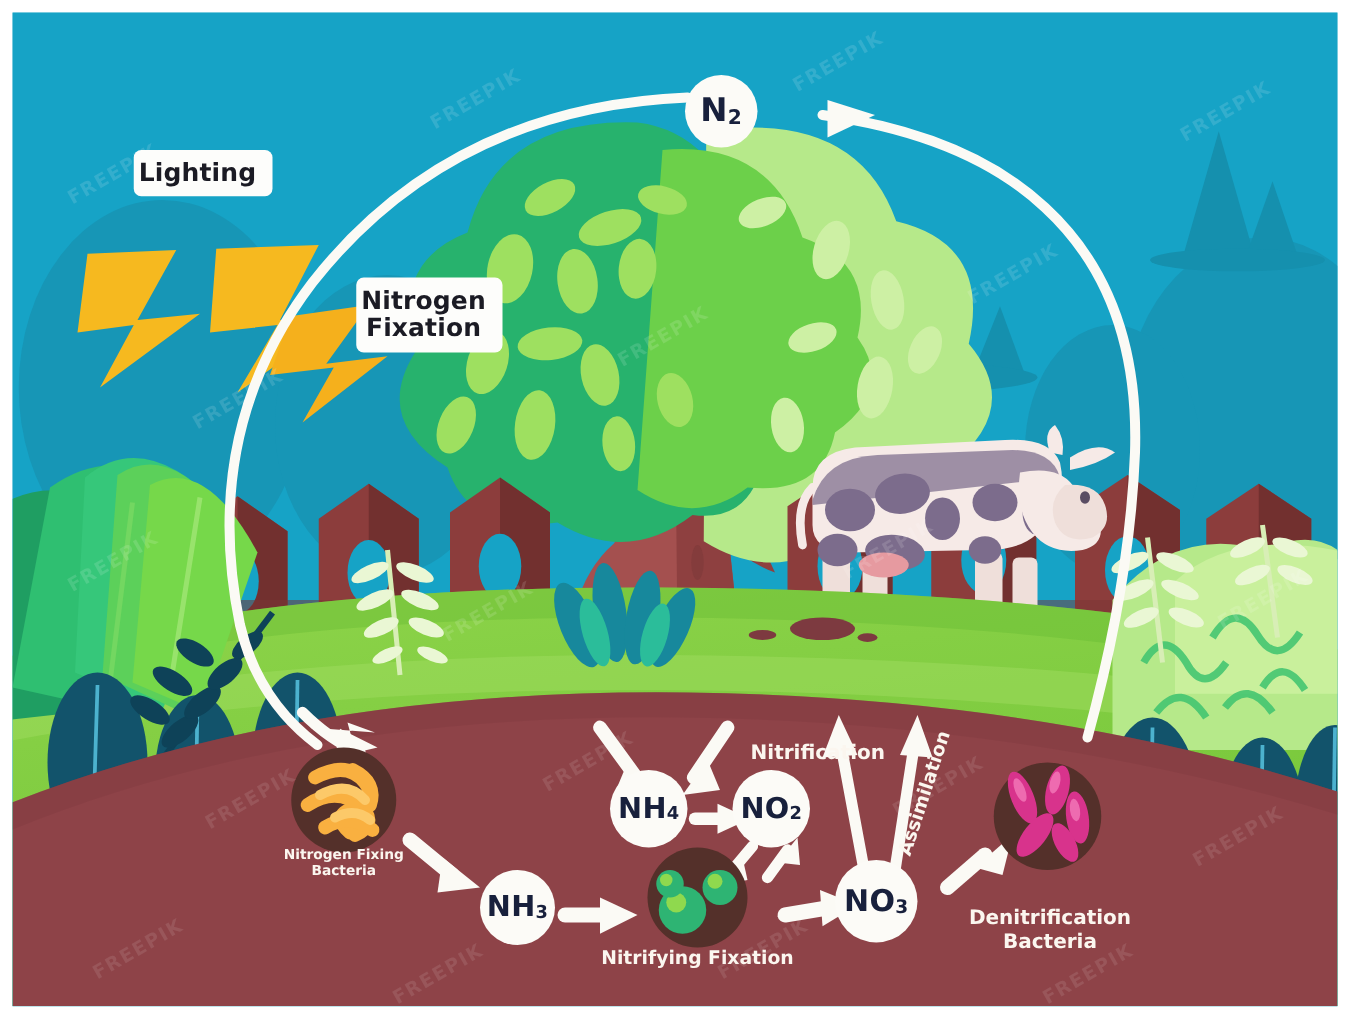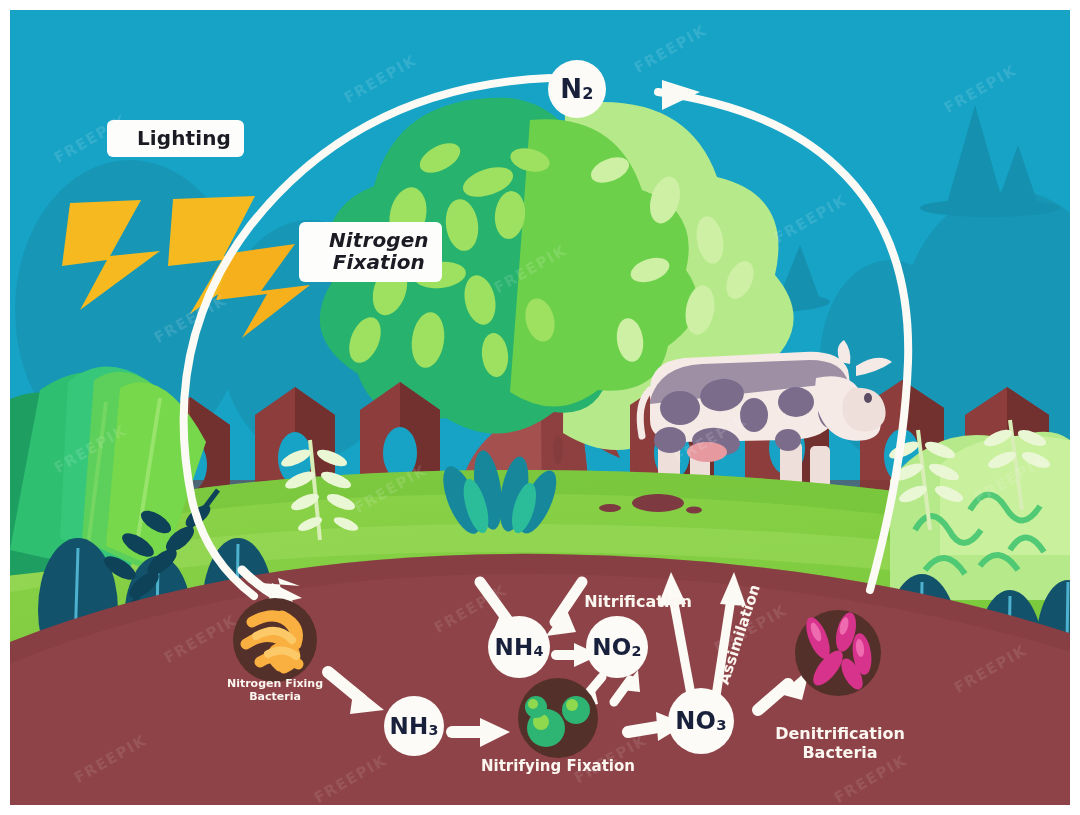--- a/index.html
+++ b/index.html
@@ -28,21 +28,21 @@
   
   .chip {
     position: absolute;
     background: #fdfdfb;
     border-radius: 6px;
     color: #1b1b24;
     font-size: 20px;
     font-weight: 700;
     line-height: 1.12;
     text-align: center;
-    padding: 7px 13px 8px 30px;
+    padding: 7px 13px 8px 4px;
     white-space: pre-line;
     letter-spacing: .1px;
   }
 
   
   .mol {
     position: absolute;
     background: #fcfbf7;
     border-radius: 50%;
     display: flex;
@@ -491,21 +491,21 @@
       <div class="wm dark" style="left:820px; top:760px;">FREEPIK</div>
     </div>
 
     <div class="mol" style="left:538px; top:50px; width:58px; height:58px; font-size:26px;">
       <span>N</span>
         <sub>2</sub>
     </div>
 
     <div class="chip" style="left:97px; top:110px;">Lighting</div>
 
-    <div class="chip" style="left:289px; top:212px;font-style:italic;">Nitrogen
+    <div class="chip" style="left:275px; top:212px;">Nitrogen
 Fixation</div>
 
 
     <div class="mol" style="left:374px; top:686px; width:60px; height:60px; font-size:23px;">
       <span>NH</span>
         <sub>3</sub>
     </div>
 
     <div class="mol" style="left:478px; top:606px; width:62px; height:62px; font-size:23px;">
       <span>NH</span>
@@ -515,21 +515,21 @@
     <div class="mol" style="left:576px; top:606px; width:62px; height:62px; font-size:23px;">
       <span>NO</span>
         <sub>2</sub>
     </div>
 
     <div class="mol" style="left:658px; top:678px; width:66px; height:66px; font-size:24px;">
       <span>NO</span>
         <sub>3</sub>
     </div>
 
-    <div class="soil-text" style="left:558px; top:583px; width:140px; font-size:16px; text-align:center;">Nitrification</div>
+    <div class="soil-text" style="left:558px; top:583px; width:140px; font-size:16px; text-align:right;">Nitrification</div>
 
     <div class="soil-text rot" style="left:670px; top:616px; width:120px; font-size:15px; transform:rotate(-72deg);">Assimilation</div>
 
     <div class="soil-text" style="left:185px; top:668px; width:160px; font-size:11px;">Nitrogen Fixing
 Bacteria</div>
 
     <div class="soil-text" style="left:468px; top:748px; width:160px; font-size:15px;">Nitrifying Fixation</div>
 
     <div class="soil-text" style="left:748px; top:672px; width:164px; font-size:16px;margin-top:43px;">Denitrification
 Bacteria</div>

